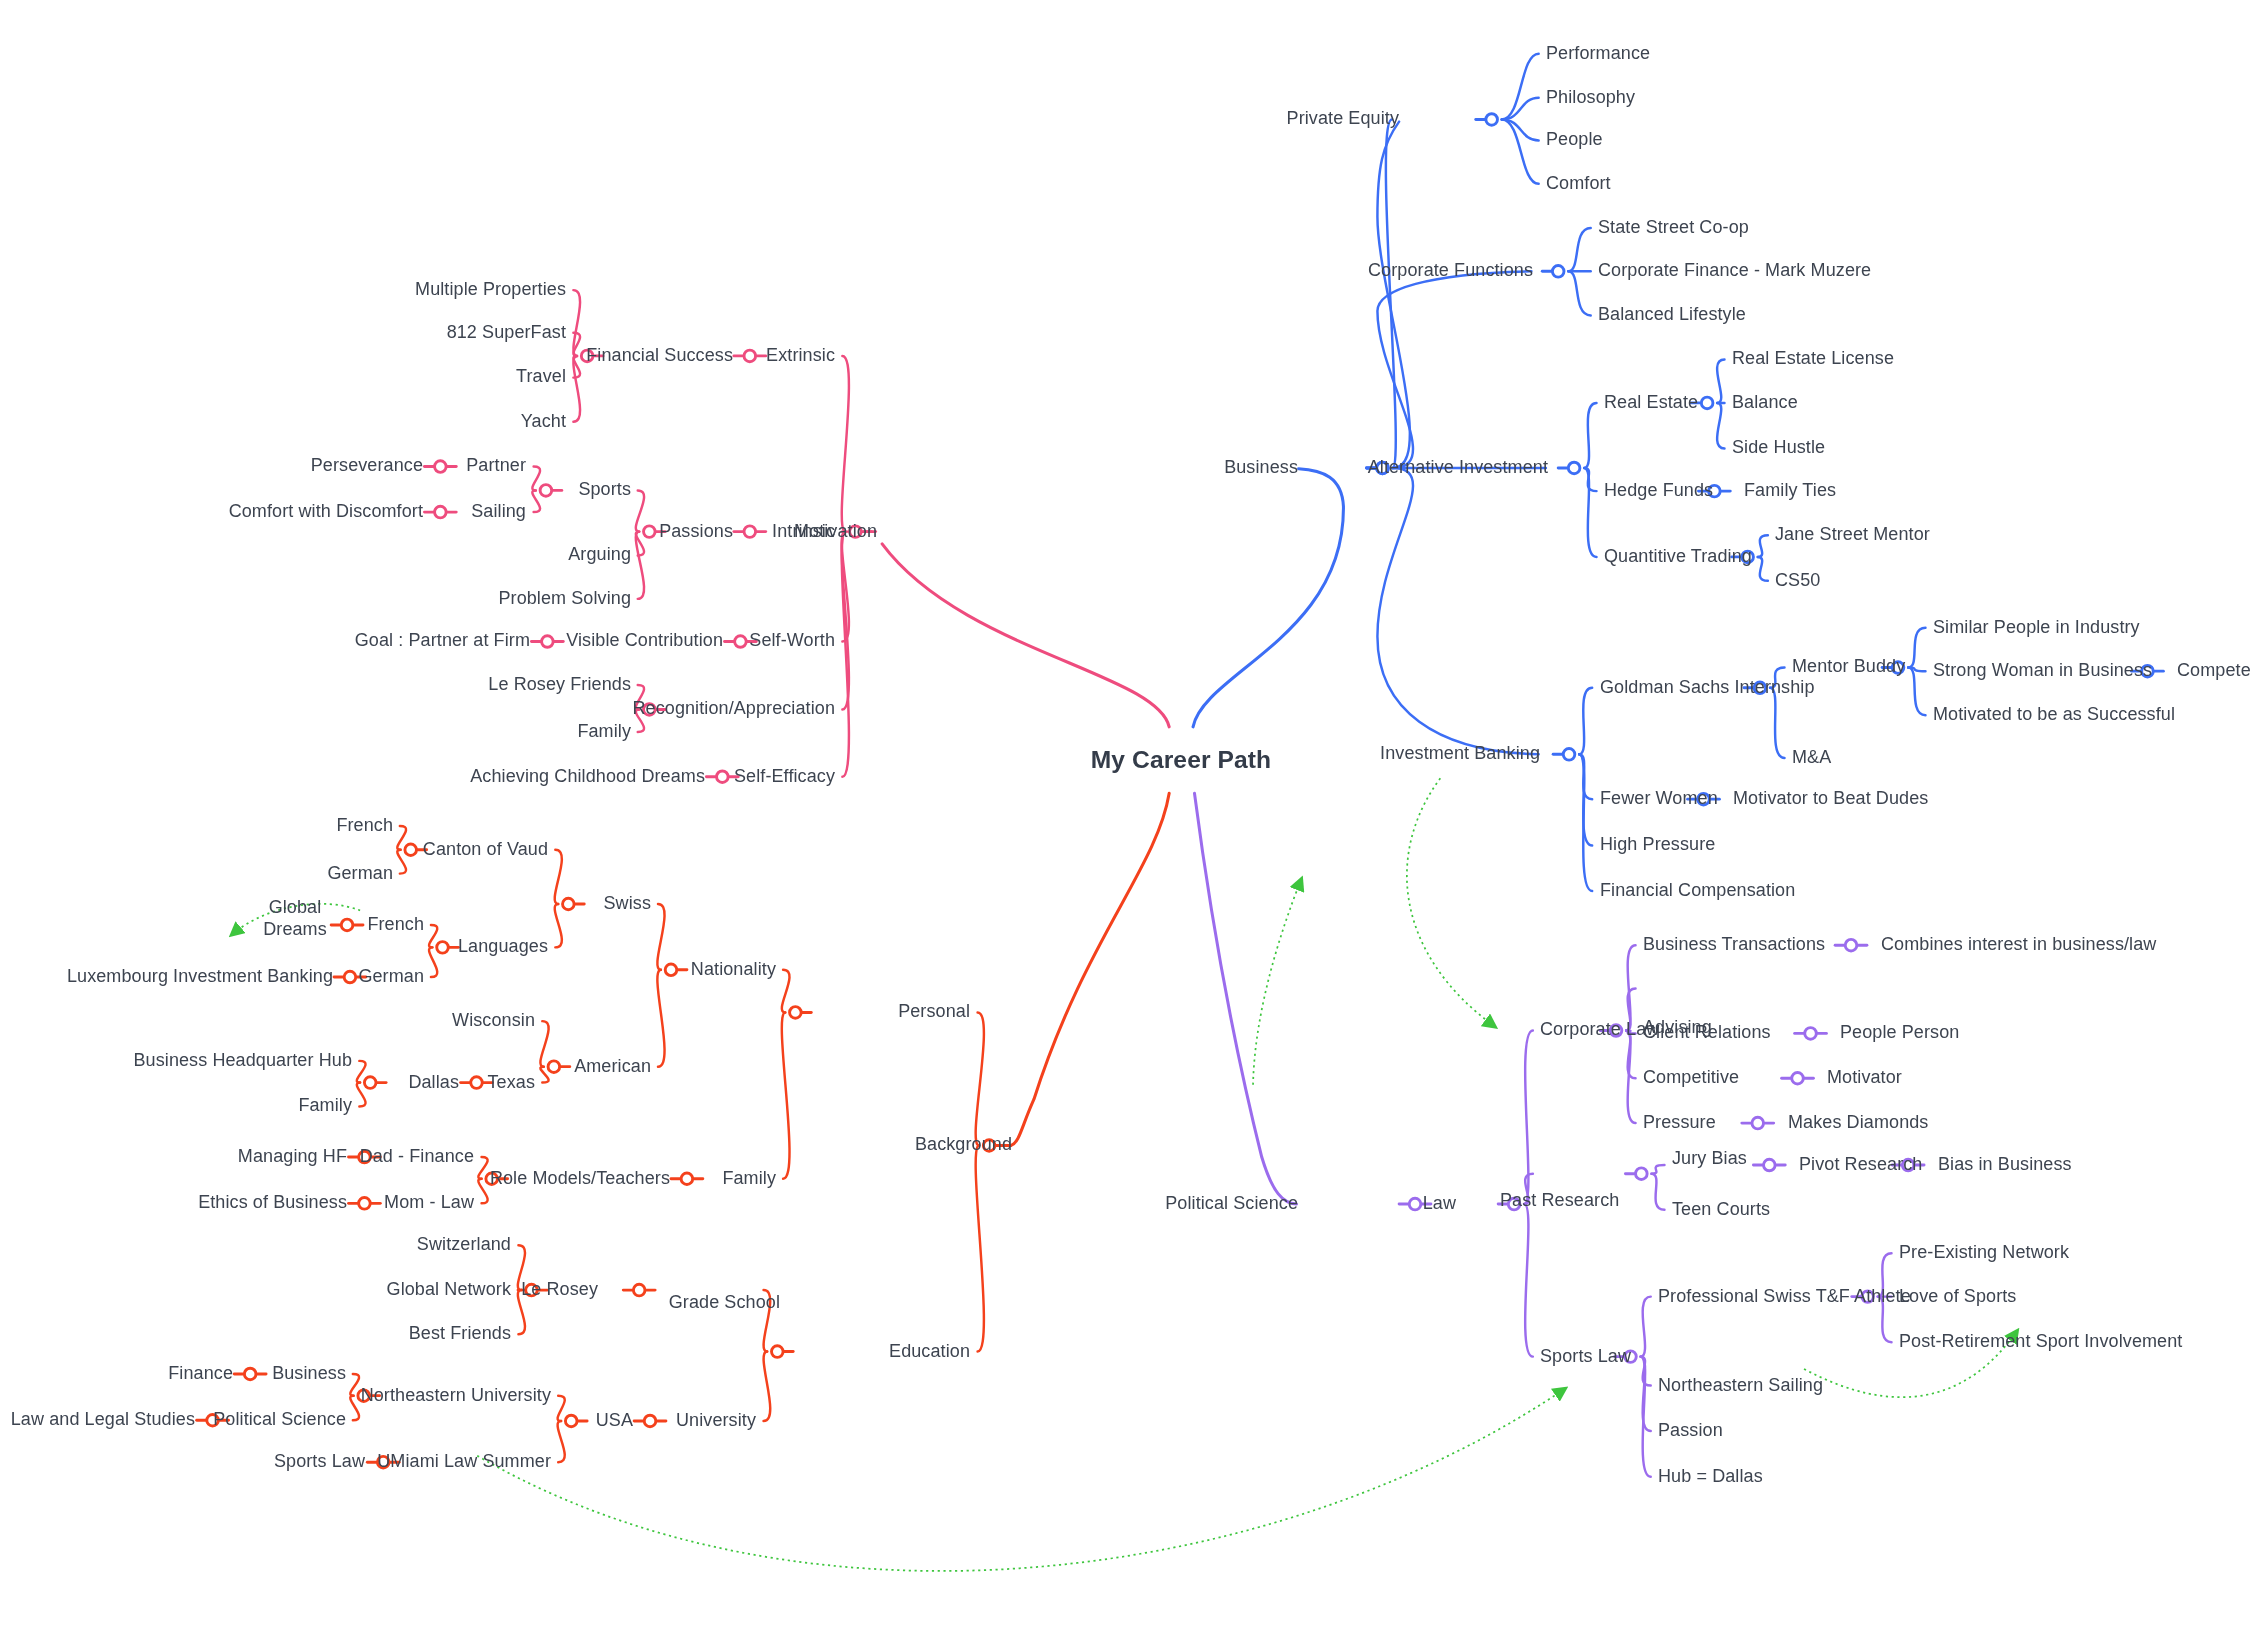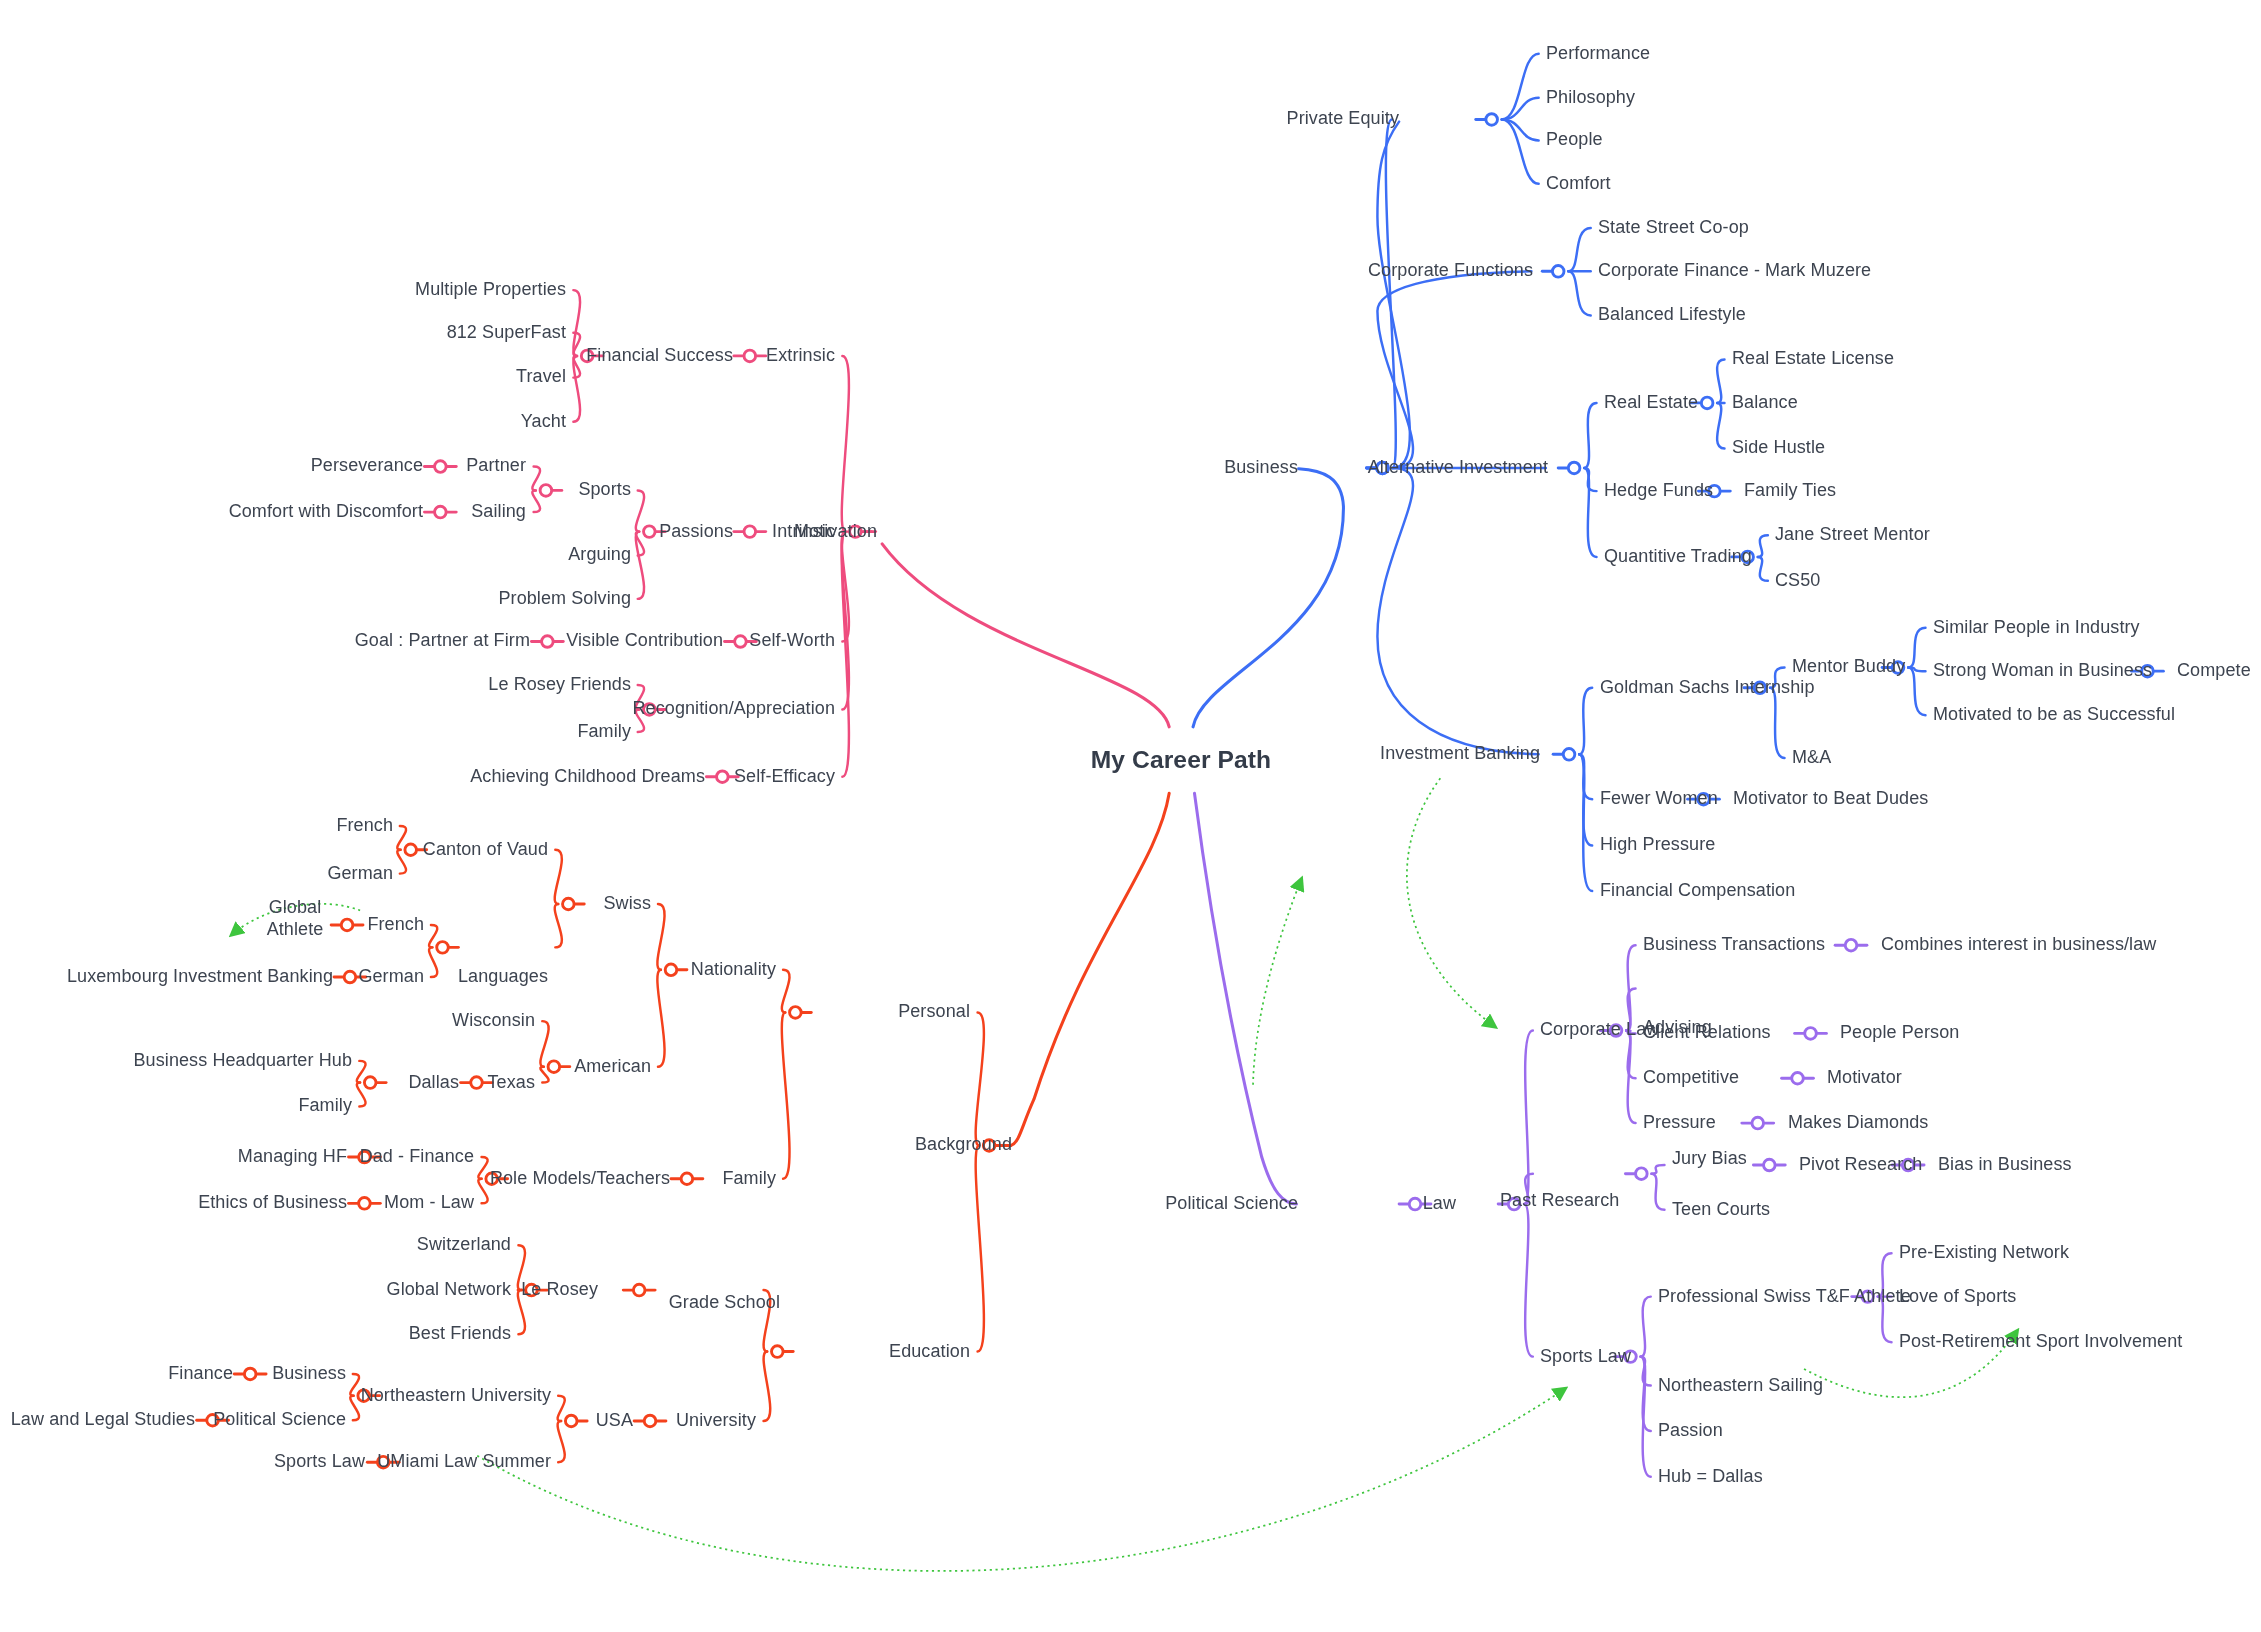--- a/index.html
+++ b/index.html
@@ -344,26 +344,26 @@
       <div class="node r" style="left: 631px; top: 732px;">Family</div>
       <div class="node r" style="left: 705px; top: 777px;">Achieving Childhood Dreams</div>
       <div class="node r" style="left: 1012px; top: 1145px;">Background</div>
       <div class="node r" style="left: 970px; top: 1012px;">Personal</div>
       <div class="node r" style="left: 970px; top: 1352px;">Education</div>
       <div class="node r" style="left: 776px; top: 970px;">Nationality</div>
       <div class="node r" style="left: 776px; top: 1179px;">Family</div>
       <div class="node r" style="left: 651px; top: 904px;">Swiss</div>
       <div class="node r" style="left: 651px; top: 1067px;">American</div>
       <div class="node r" style="left: 548px; top: 850px;">Canton of Vaud</div>
-      <div class="node r" style="left: 548px; top: 977px; text-align: right;">Languages</div>
+      <div class="node r" style="left: 548px; top: 947px; text-align: right;">Languages</div>
       <div class="node r" style="left: 393px; top: 826px;">French</div>
       <div class="node r" style="left: 393px; top: 874px;">German</div>
       <div class="node r" style="left: 424px; top: 925px;">French</div>
       <div class="node r" style="left: 424px; top: 977px;">German</div>
-      <div class="node r wrap" style="left: 295px; top: 919px;">Global Athlete</div>
+      <div class="node r wrap" style="left: 295px; top: 919px;">Global Dreams</div>
       <div class="node r" style="left: 333px; top: 977px;">Luxembourg  Investment Banking</div>
       <div class="node r" style="left: 535px; top: 1021px;">Wisconsin</div>
       <div class="node r" style="left: 535px; top: 1083px;">Texas</div>
       <div class="node r" style="left: 459px; top: 1083px;">Dallas</div>
       <div class="node r" style="left: 352px; top: 1061px;">Business Headquarter Hub</div>
       <div class="node r" style="left: 352px; top: 1106px;">Family</div>
       <div class="node r" style="left: 670px; top: 1179px;">Role Models/Teachers</div>
       <div class="node r" style="left: 474px; top: 1157px;">Dad - Finance</div>
       <div class="node r" style="left: 474px; top: 1203px;">Mom - Law</div>
       <div class="node r" style="left: 347px; top: 1157px;">Managing HF</div>

